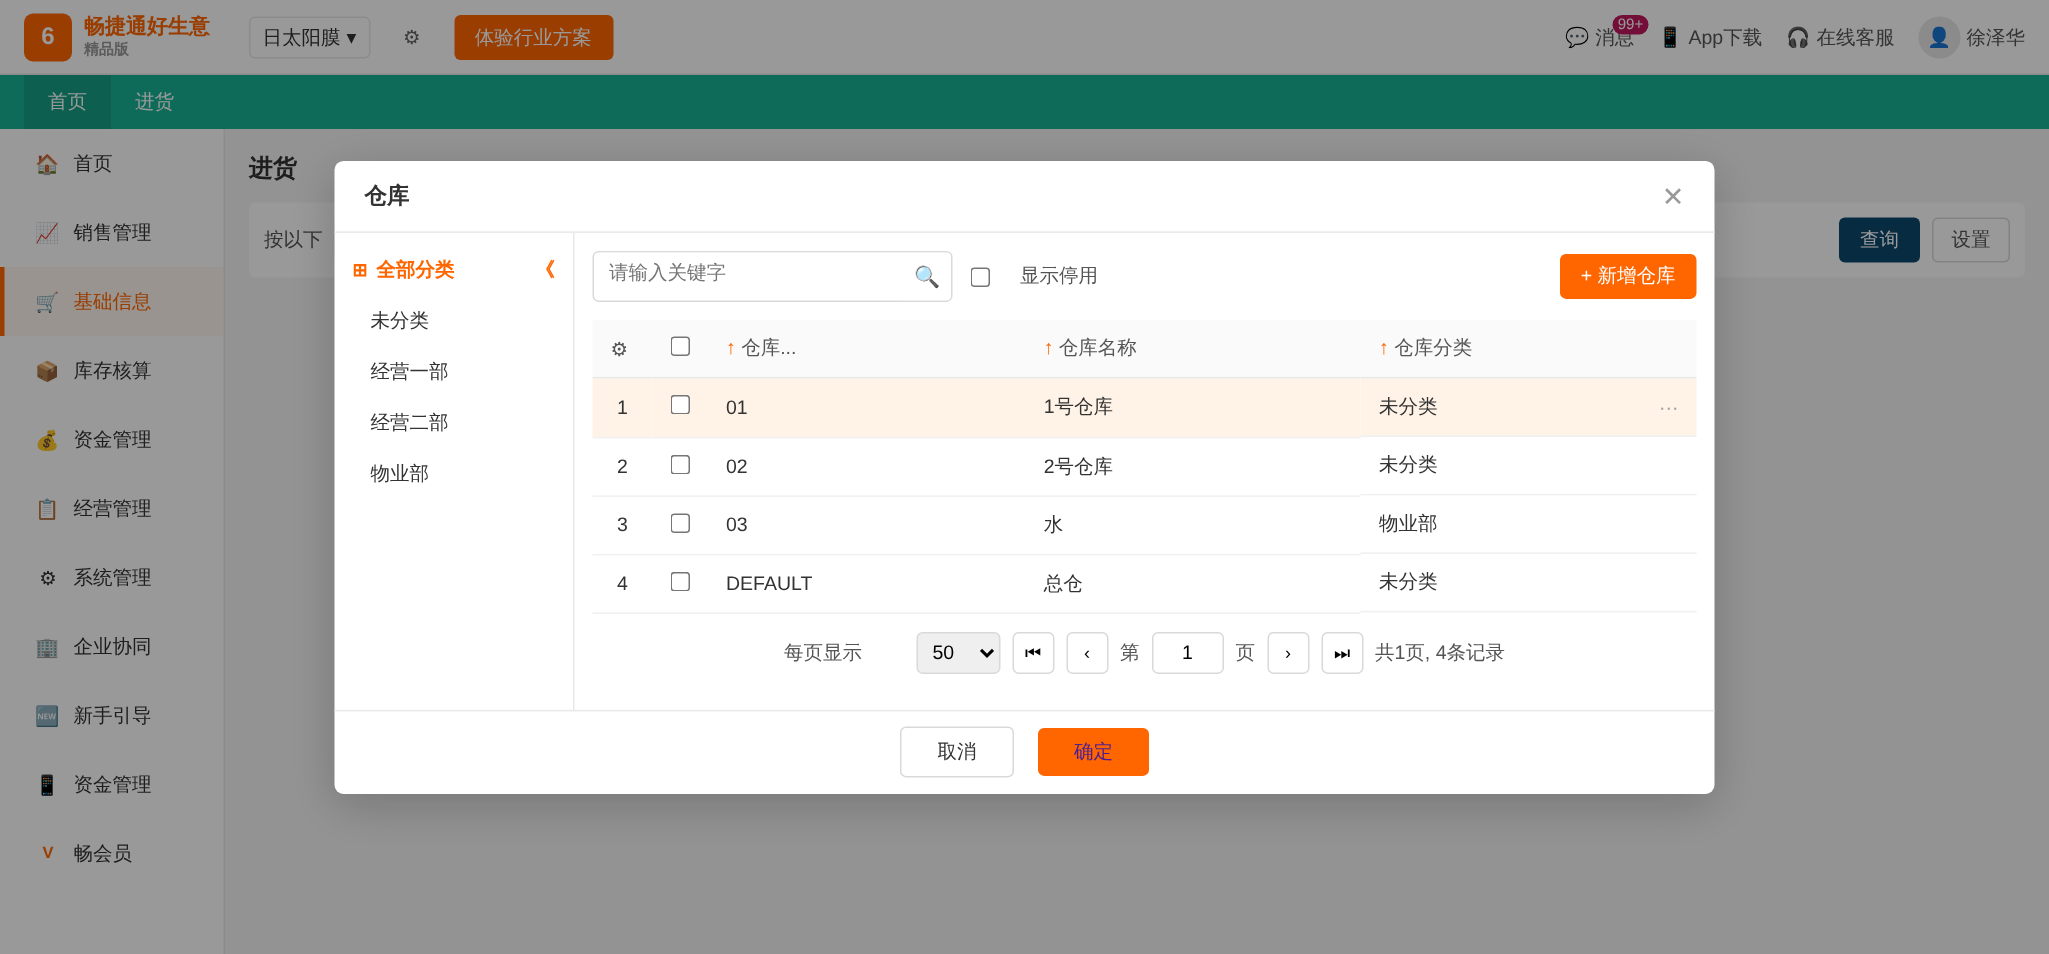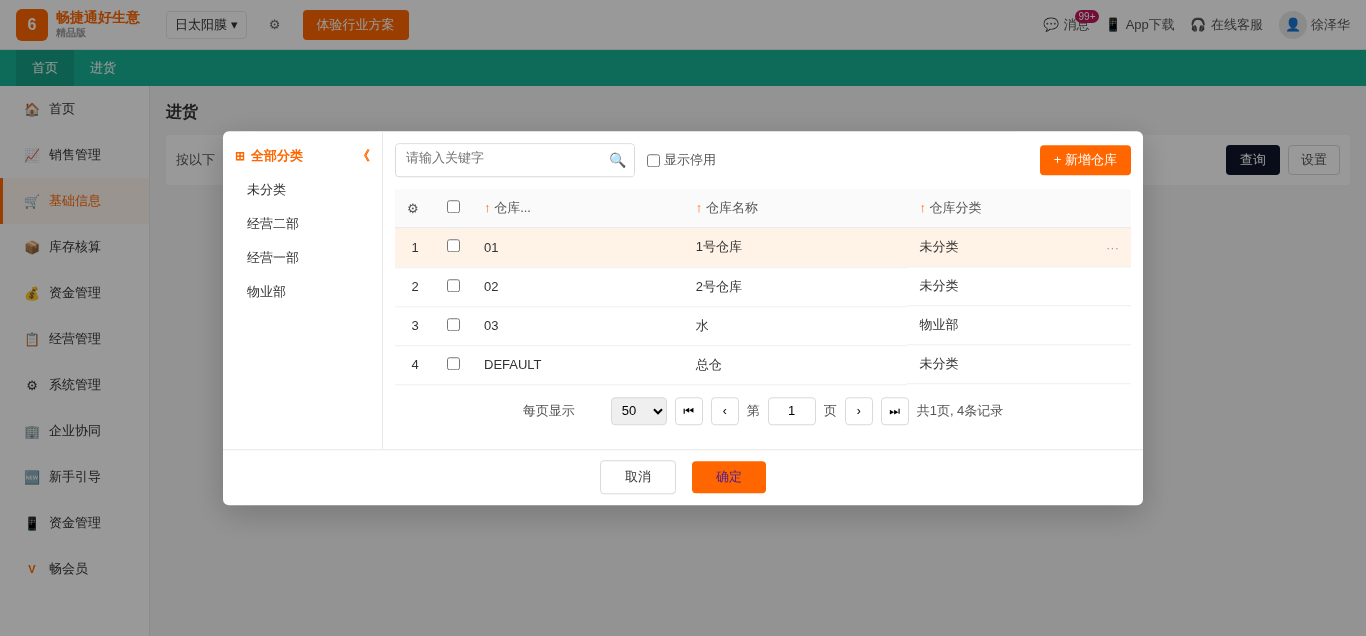--- a/index.html
+++ b/index.html
@@ -112,21 +112,21 @@
       flex: 1;
       padding: 16px;
       overflow: auto;
       background: #f5f5f5;
     }
     .page-title { font-size: 16px; font-weight: bold; margin-bottom: 12px; color: #333; }
     .toolbar {
       display: flex; align-items: center; gap: 8px; margin-bottom: 12px;
       background: white; padding: 10px; border-radius: 4px;
     }
-    .btn-orange { background: #0f172a; color: white; border: none; padding: 6px 14px; border-radius: 4px; cursor: pointer; font-size: 13px; }
+    .btn-orange { background: #0c4a6e; color: white; border: none; padding: 6px 14px; border-radius: 4px; cursor: pointer; font-size: 13px; }
     .btn-outline { background: white; color: #555; border: 1px solid #d9d9d9; padding: 5px 12px; border-radius: 4px; cursor: pointer; font-size: 13px; }
 
     
     .overlay {
       position: fixed; top: 0; left: 0; right: 0; bottom: 0;
       background: rgba(0,0,0,0.4); z-index: 100;
     }
 
     
     .modal {
@@ -190,21 +190,21 @@
       overflow: hidden; width: 240px;
     }
     .search-input {
       border: none; outline: none; padding: 6px 10px; flex: 1; font-size: 13px;
     }
     .search-btn {
       width: 32px; height: 32px; background: white; border: none;
       cursor: pointer; color: #999; font-size: 14px;
     }
     .show-disabled {
-      display: flex; align-items: center; gap: 4px; color: #555; font-size: 13px;
+      display: flex; align-items: center; gap: 20px; color: #555; font-size: 13px;
     }
     .checkbox-inline { cursor: pointer; }
     .new-btn {
       margin-left: auto;
       background: #ff6600; color: white; border: none;
       padding: 6px 14px; border-radius: 4px; cursor: pointer; font-size: 13px;
     }
 
     
     .data-table {
@@ -373,39 +373,43 @@
       <button class="btn-outline">刷新</button>
       <div style="margin-left:auto; display:flex; gap:8px;">
         <button class="btn-orange">查询</button>
         <button class="btn-outline">设置</button>
       </div>
     </div>
   </div>
 </div>
 
 <div class="modal">
+  <div class="modal-header">
+    <span class="modal-title">仓库</span>
+    <span class="modal-close">✕</span>
+  </div>
 
   <div class="modal-body">
 
     <div class="cat-sidebar">
       <div class="cat-header">
         <span style="display:flex;align-items:center;gap:6px;">
           <span style="font-size:12px;">⊞</span>
           <span>全部分类</span>
         </span>
         <span>《</span>
       </div>
       <div class="cat-item">
         <span>未分类</span>
       </div>
       <div class="cat-item">
+        <span>经营一部</span>
+      </div>
+      <div class="cat-item">
         <span>经营二部</span>
-      </div>
-      <div class="cat-item">
-        <span>经营一部</span>
       </div>
       <div class="cat-item">
         <span>物业部</span>
       </div>
     </div>
 
     <div class="table-area">
 
       <div class="table-toolbar">
         <div class="search-box">

